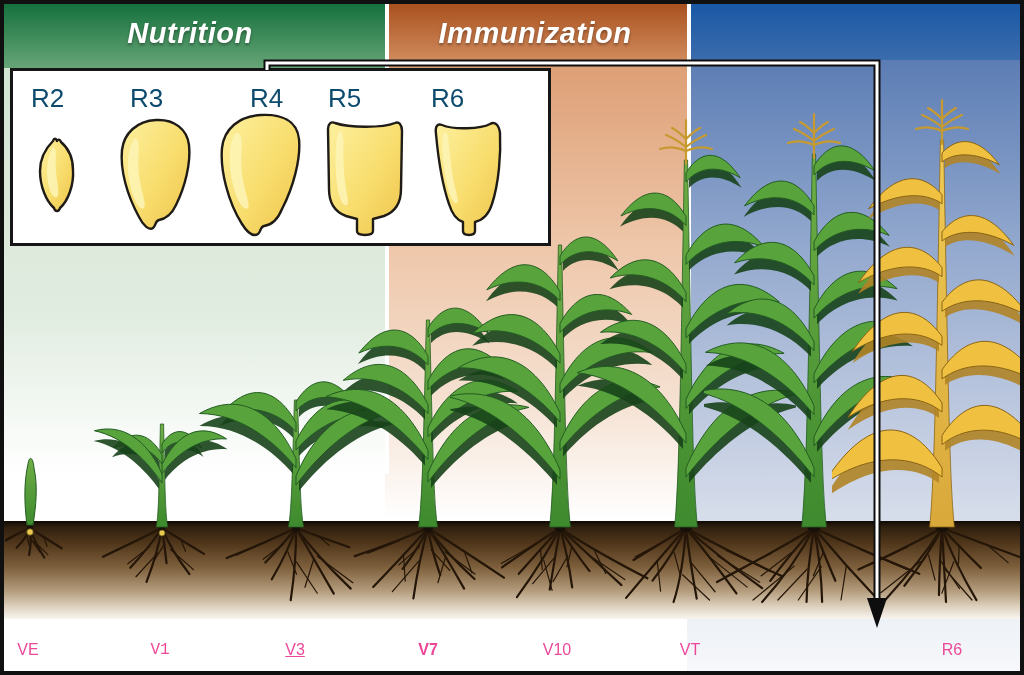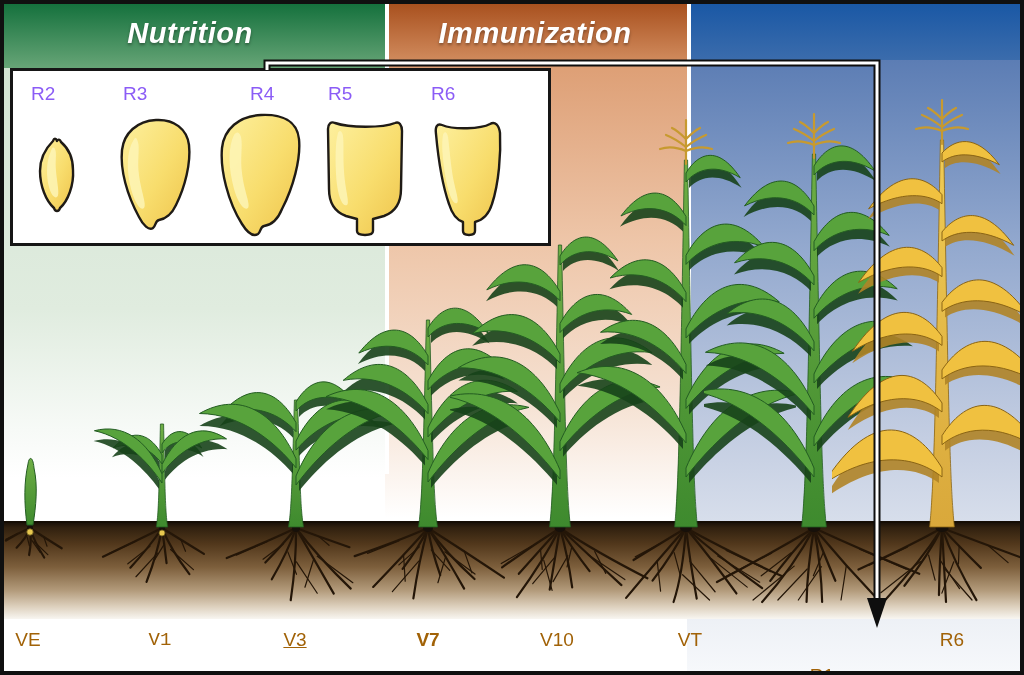--- a/index.html
+++ b/index.html
@@ -6,23 +6,23 @@
   .frame{position:relative;width:1024px;height:675px;box-sizing:border-box;border:4px solid #101010;background:#fff;overflow:hidden;}
   .col{position:absolute;top:0;height:667px;}
   .col .band{position:absolute;top:0;left:0;right:0;height:56px;}
   .col .body{position:absolute;top:56px;left:0;right:0;bottom:0;}
   .band-label{position:absolute;top:13px;transform:translateX(-50%);color:#fff;font-size:29px;font-weight:bold;font-style:italic;letter-spacing:.5px;text-shadow:0 2px 3px rgba(0,0,0,.35);white-space:nowrap;}
   .v-sep{position:absolute;top:0;width:4px;background:#fff;z-index:3;}
   .soil{position:absolute;left:0;width:1016px;top:517px;height:96px;z-index:4;
     background:linear-gradient(#1c1208 0%,#31210f 5%,#52381c 22%,#7d5f3c 46%,#b29a7a 70%,#ddd0bd 87%,#f8f6f1 100%);
     border-top:2px solid #150d04;}
   .inset{position:absolute;left:6px;top:64px;width:535px;height:172px;background:#fff;border:3px solid #161616;z-index:7;box-sizing:content-box;}
-  .kernel-label{position:absolute;top:12px;font-size:19px;color:#8b5cf6;}
+  .kernel-label{position:absolute;top:12px;font-size:26px;color:#0c4a6e;}
   .labels-strip{position:absolute;left:0;top:613px;width:1016px;height:54px;background:transparent;z-index:8;}
-  .stage-label{position:absolute;top:12px;transform:translateX(-50%);font-size:19px;color:#a16207;}
+  .stage-label{position:absolute;top:24px;transform:translateX(-50%);font-size:16px;color:#ec4899;}
   .plants,.arrow-layer,.kernels-svg{position:absolute;}
   .plants{left:0;top:0;width:1016px;height:667px;z-index:5;}
   .plant-svg{position:absolute;top:0;}
   .arrow-layer{left:0;top:0;width:1016px;height:667px;z-index:9;pointer-events:none;}
   .kernels-svg{left:0;top:0;width:535px;height:172px;}
 </style>
 </head>
 <body>
 
 <div class="frame">
@@ -410,21 +410,21 @@
           <path d="M 110,115 Q 118,107 124,104"></path>
           <path d="M 110,127 Q 96,121 84,125"></path>
           <path d="M 110,127 Q 124,121 136,125"></path>
         </g>
       </svg>
     </div>
 
   <div class="inset">
     <div id="kernel-labels">
         <span class="kernel-label" style="left: 18px;">R2</span>
-        <span class="kernel-label" style="left: 110px;">R3</span>
+        <span class="kernel-label" style="left: 117px;">R3</span>
         <span class="kernel-label" style="left: 212px; margin-left: 25px;">R4</span>
         <span class="kernel-label" style="left: 315px; text-align: center;">R5</span>
         <span class="kernel-label" style="left: 418px;">R6</span>
       </div>
     <svg class="kernels-svg" id="kernels-svg" viewBox="0 0 535 172">
         <defs>
           <linearGradient id="kg" x1="0" y1="0" x2="1" y2="1">
             <stop offset="0" stop-color="#fdf09e"></stop>
             <stop offset="0.55" stop-color="#f8dd6d"></stop>
             <stop offset="1" stop-color="#eec34b"></stop>

